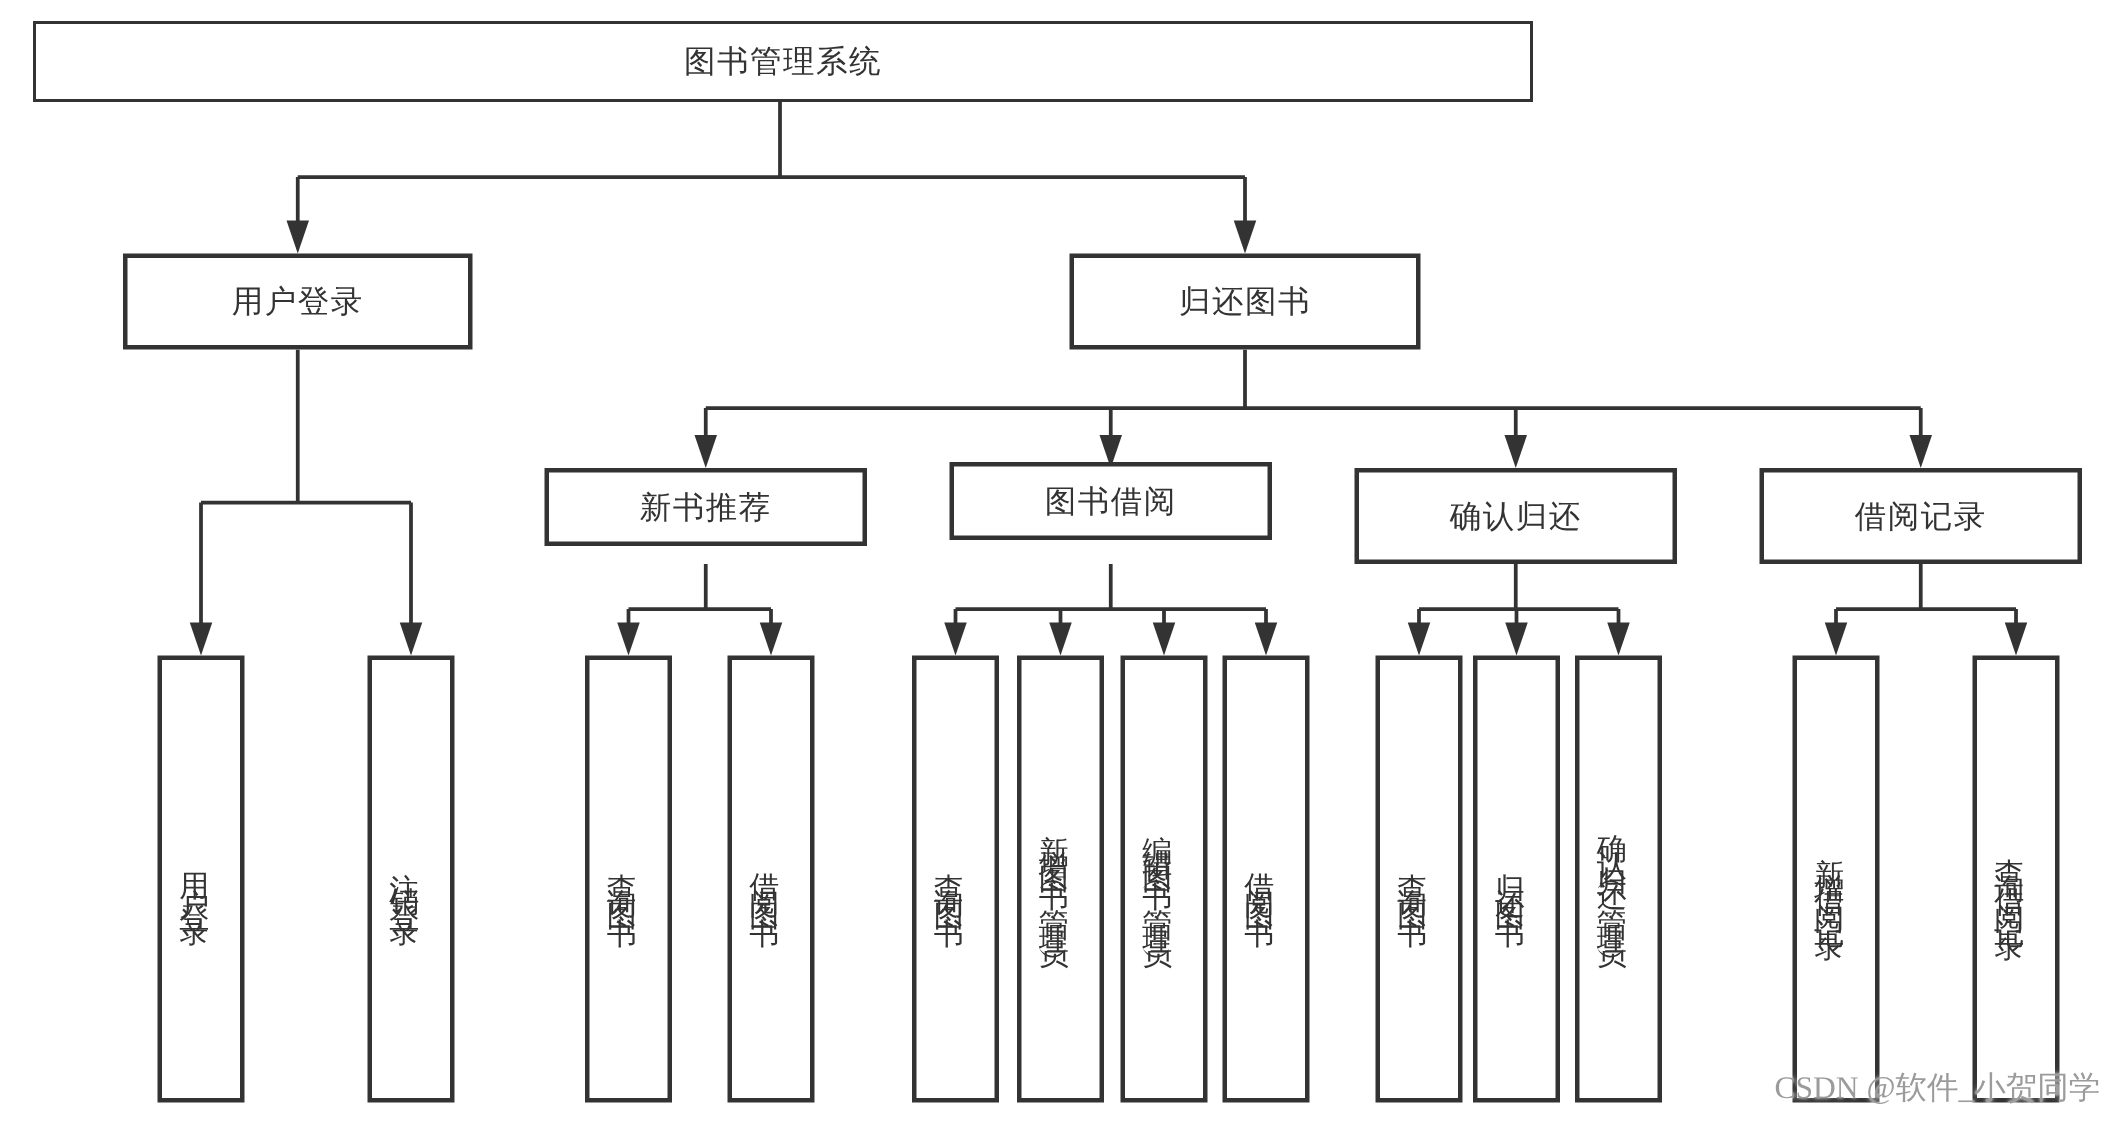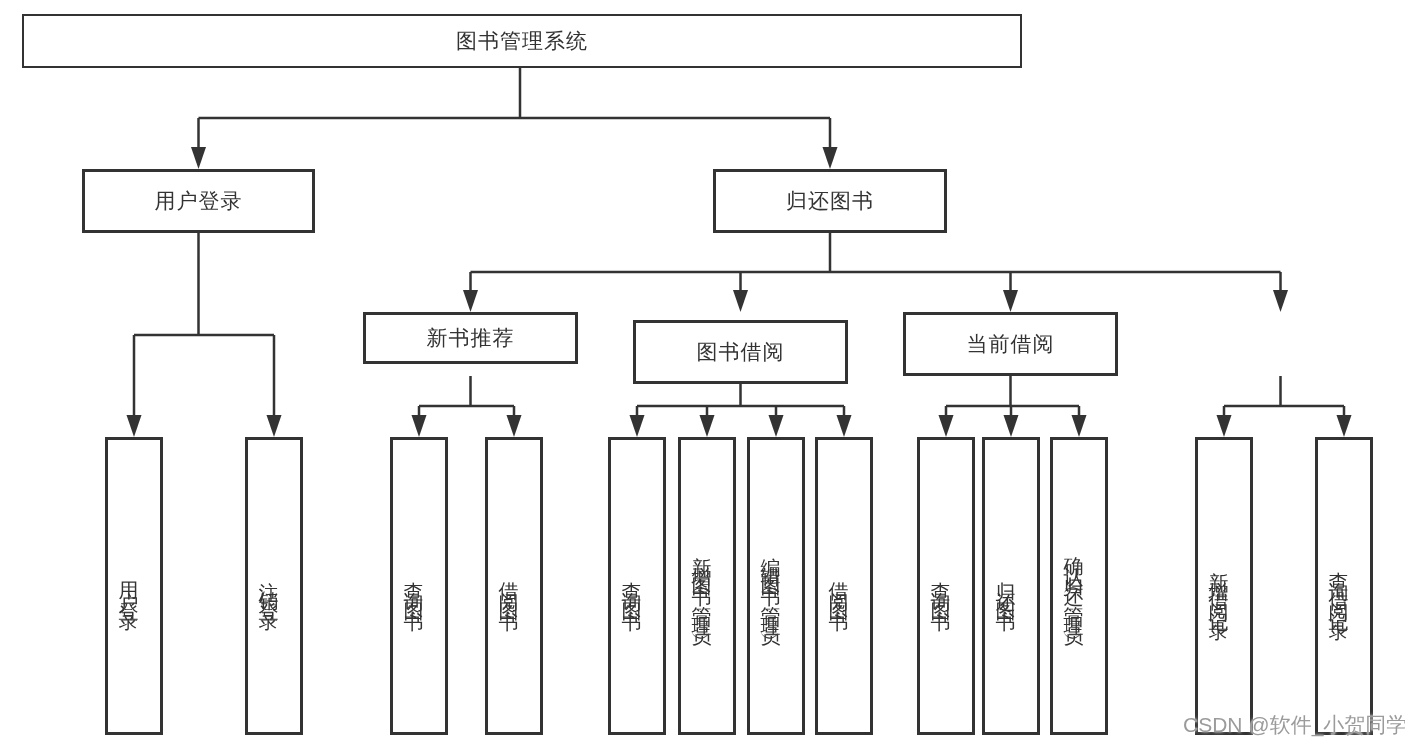--- a/index.html
+++ b/index.html
@@ -1,18 +1,18 @@
 <!DOCTYPE html>
 <html lang="zh"><head>
 <meta charset="utf-8">
 <style>
   html,body{margin:0;padding:0;background:#fff;}
   .canvas{
     position:relative;width:1405px;height:747px;background:#ffffff;overflow:hidden;
-    font-family:Liberation Sans, sans-serif;color:#333;border-radius:20px;
+    font-family:Liberation Serif, serif;color:#333;border-radius:20px;
   }
   .connectors{position:absolute;left:0;top:0;z-index:1;}
   .box{
     position:absolute;box-sizing:border-box;background:#ffffff;
     border:3px solid #333333;display:flex;align-items:center;justify-content:center;
     z-index:2;font-size:21px;color:#333333;letter-spacing:1px;
   }
   .box.root{border-width:2px;font-size:21px;}
   .leaf{
     writing-mode:vertical-rl;text-orientation:mixed;
@@ -79,22 +79,23 @@
       <polygon stroke="none" points="1336.5,415 1351.5,415 1344,437"></polygon>
     </g>
   </svg>
 
   <div class="box root" style="left:22px;top:14px;width:1000px;height:54px">图书管理系统</div>
 
   <div class="box" style="left:82px;top:169px;width:233px;height:64px">用户登录</div>
   <div class="box" style="left:713px;top:169px;width:234px;height:64px">归还图书</div>
 
   <div class="box" style="left:363px;top:312px;width:215px;height:52px">新书推荐</div>
-  <div class="box" style="left:633px;top:320px;width:215px;height:64px">图书借阅</div>
-  <div class="box" style="left:903px;top:312px;width:215px;height:64px">当前借阅</div>
+  <div class="box" style="left:633px;top:308px;width:215px;height:52px">图书借阅</div>
+  <div class="box" style="left:903px;top:312px;width:215px;height:64px">确认归还</div>
+  <div class="box" style="left:1173px;top:312px;width:215px;height:64px">借阅记录</div>
 
   <div class="box leaf" style="left:105px;top:437px;width:58px;height:298px">用户登录</div>
   <div class="box leaf" style="left:245px;top:437px;width:58px;height:298px">注销登录</div>
 
   <div class="box leaf" style="left:390px;top:437px;width:58px;height:298px">查询图书</div>
   <div class="box leaf" style="left:485px;top:437px;width:58px;height:298px">借阅图书</div>
 
   <div class="box leaf" style="left:608px;top:437px;width:58px;height:298px">查询图书</div>
   <div class="box leaf" style="left:678px;top:437px;width:58px;height:298px">新增图书（管理员）</div>
   <div class="box leaf" style="left:747px;top:437px;width:58px;height:298px">编辑图书（管理员）</div>

